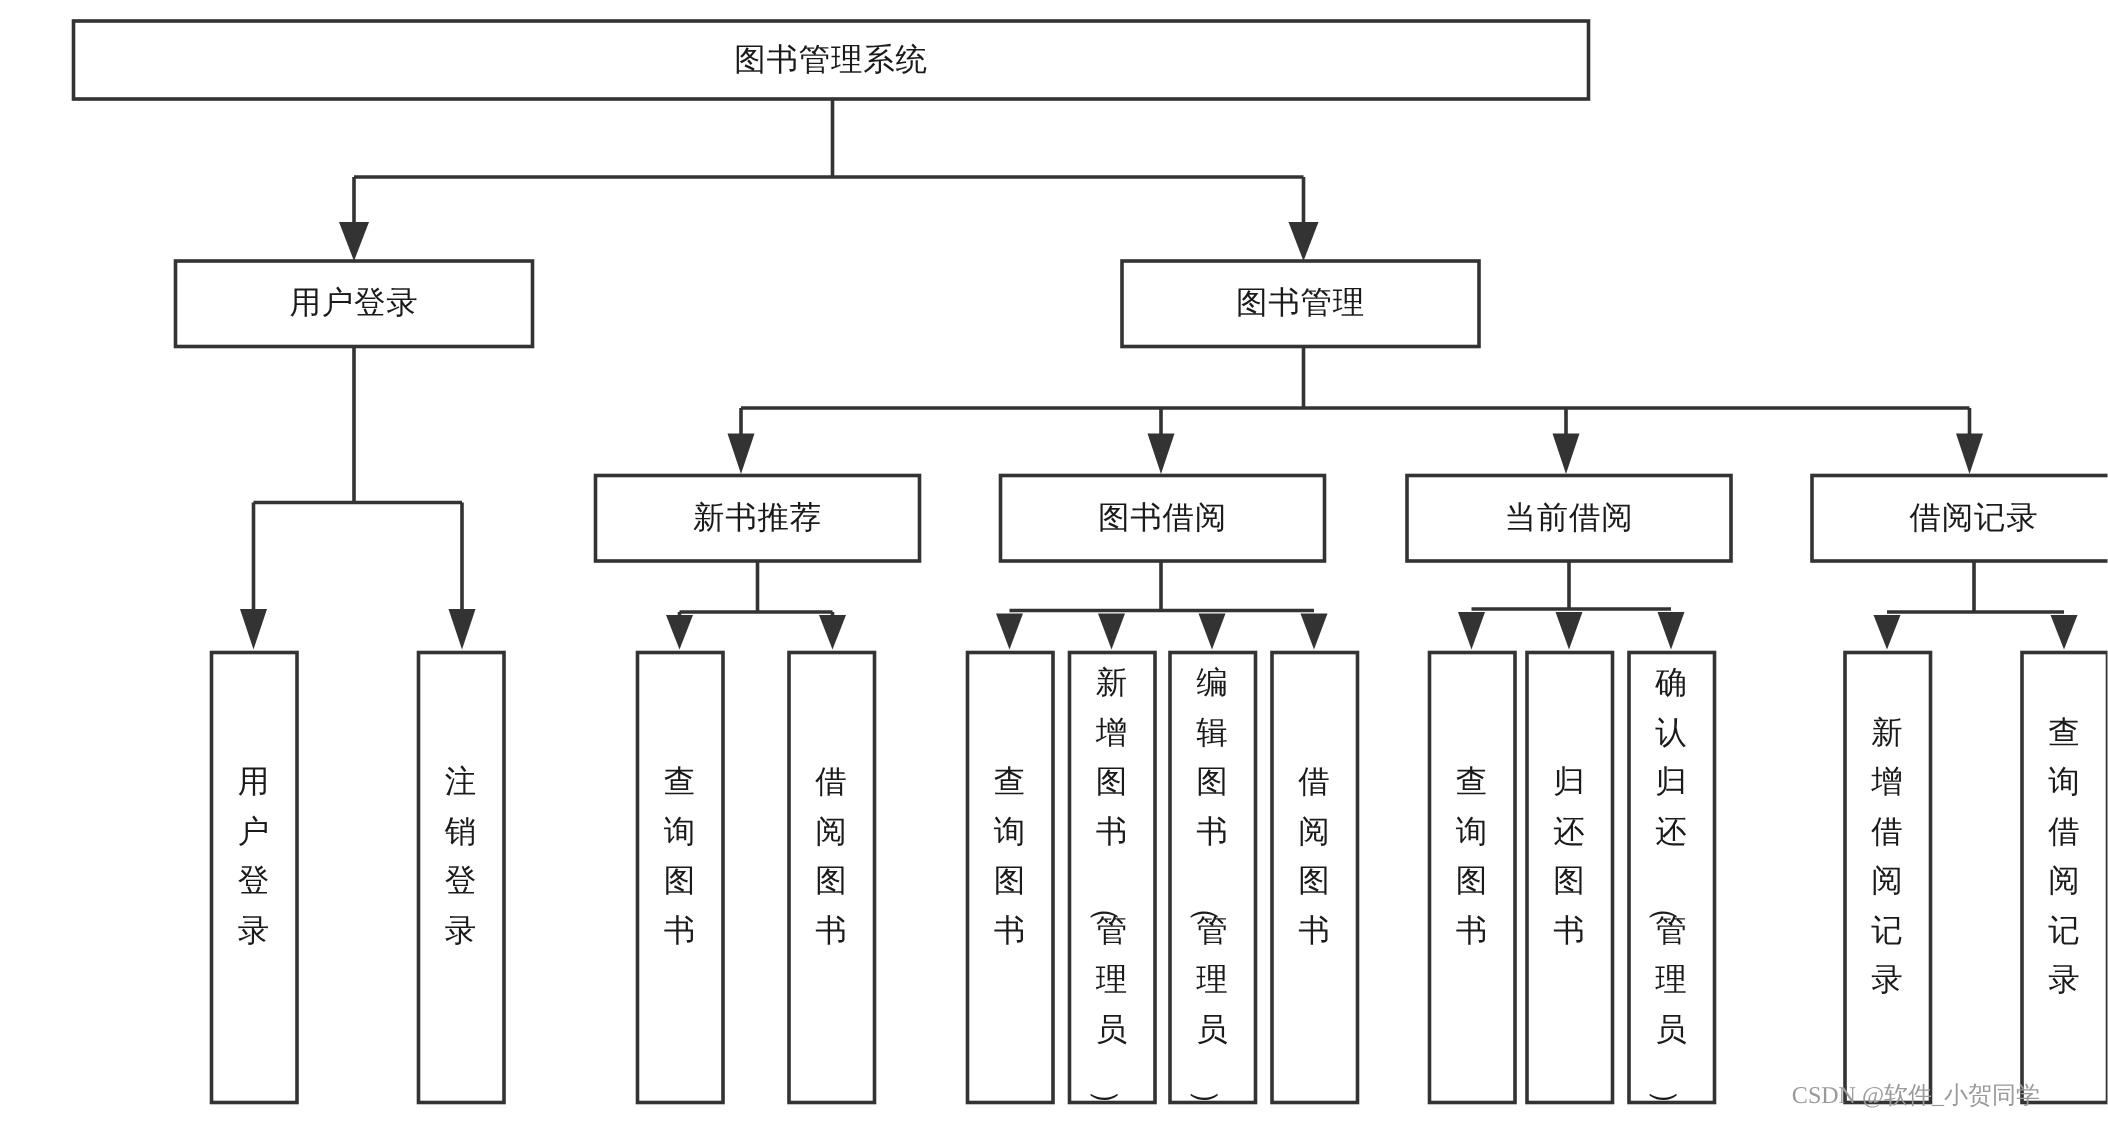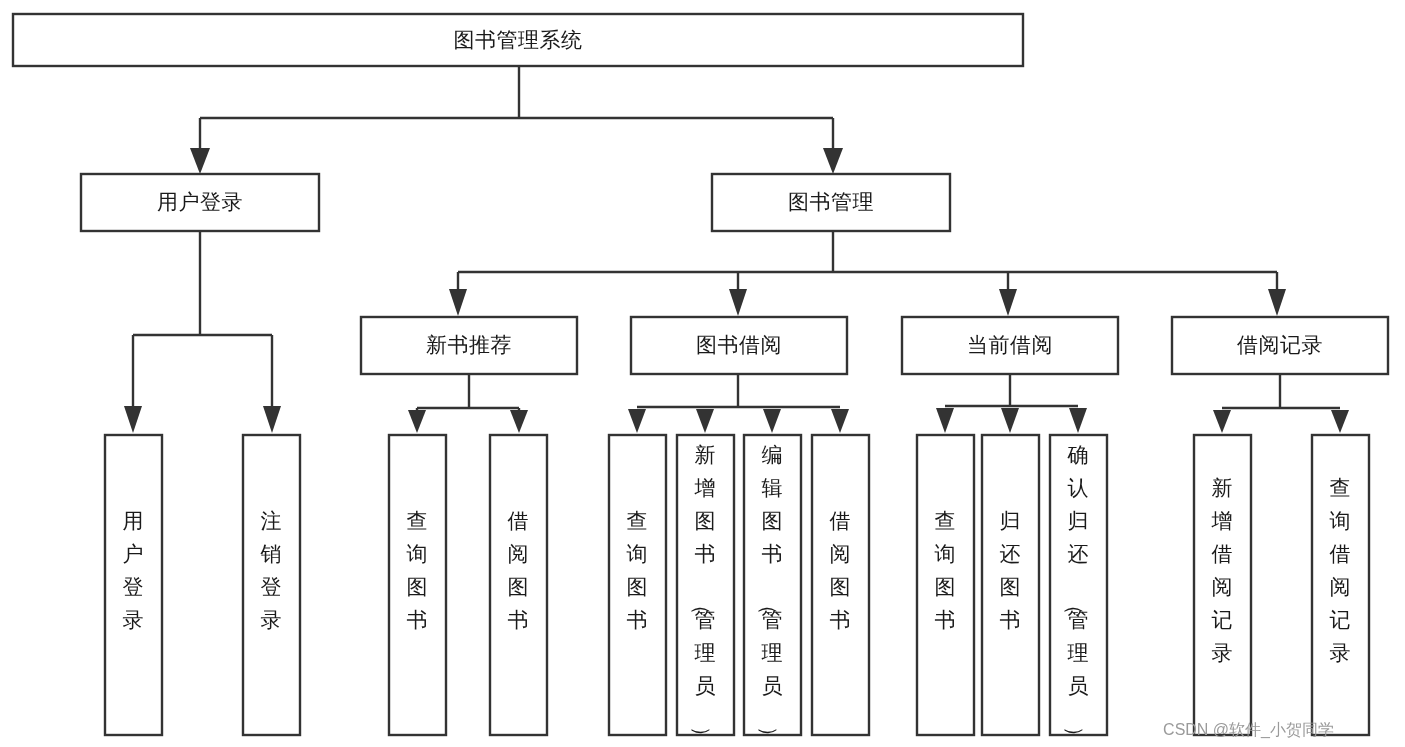--- a/index.html
+++ b/index.html
@@ -11,20 +11,21 @@
     width: 1405px;
     height: 747px;
     overflow: hidden;
     font-family: "DejaVu Sans", "Liberation Sans", sans-serif;
   }
   #diagram-root {
     position: relative;
     width: 1336px;
     height: 747px;
     background: #ffffff;
+    margin-left: 36px;
   }
   svg#flow-svg {
     position: absolute;
     left: 0;
     top: 0;
     width: 1405px;
     height: 747px;
     display: block;
   }
   .node-rect {
@@ -57,23 +58,23 @@
   }
   .node-label-v {
     font-family: "DejaVu Sans", "Liberation Sans", sans-serif;
     font-size: 21px;
     fill: #1a1a1a;
     text-anchor: middle;
     letter-spacing: 0px;
   }
   .watermark {
     position: absolute;
-    right: 2px;
+    right: 12px;
     bottom: 6px;
-    font-family: Liberation Sans, sans-serif;
+    font-family: Liberation Serif, serif;
     font-size: 16px;
     color: #9a9a9a;
     white-space: nowrap;
     user-select: none;
   }
 </style>
 </head>
 <body>
 
 <div id="diagram-root">

